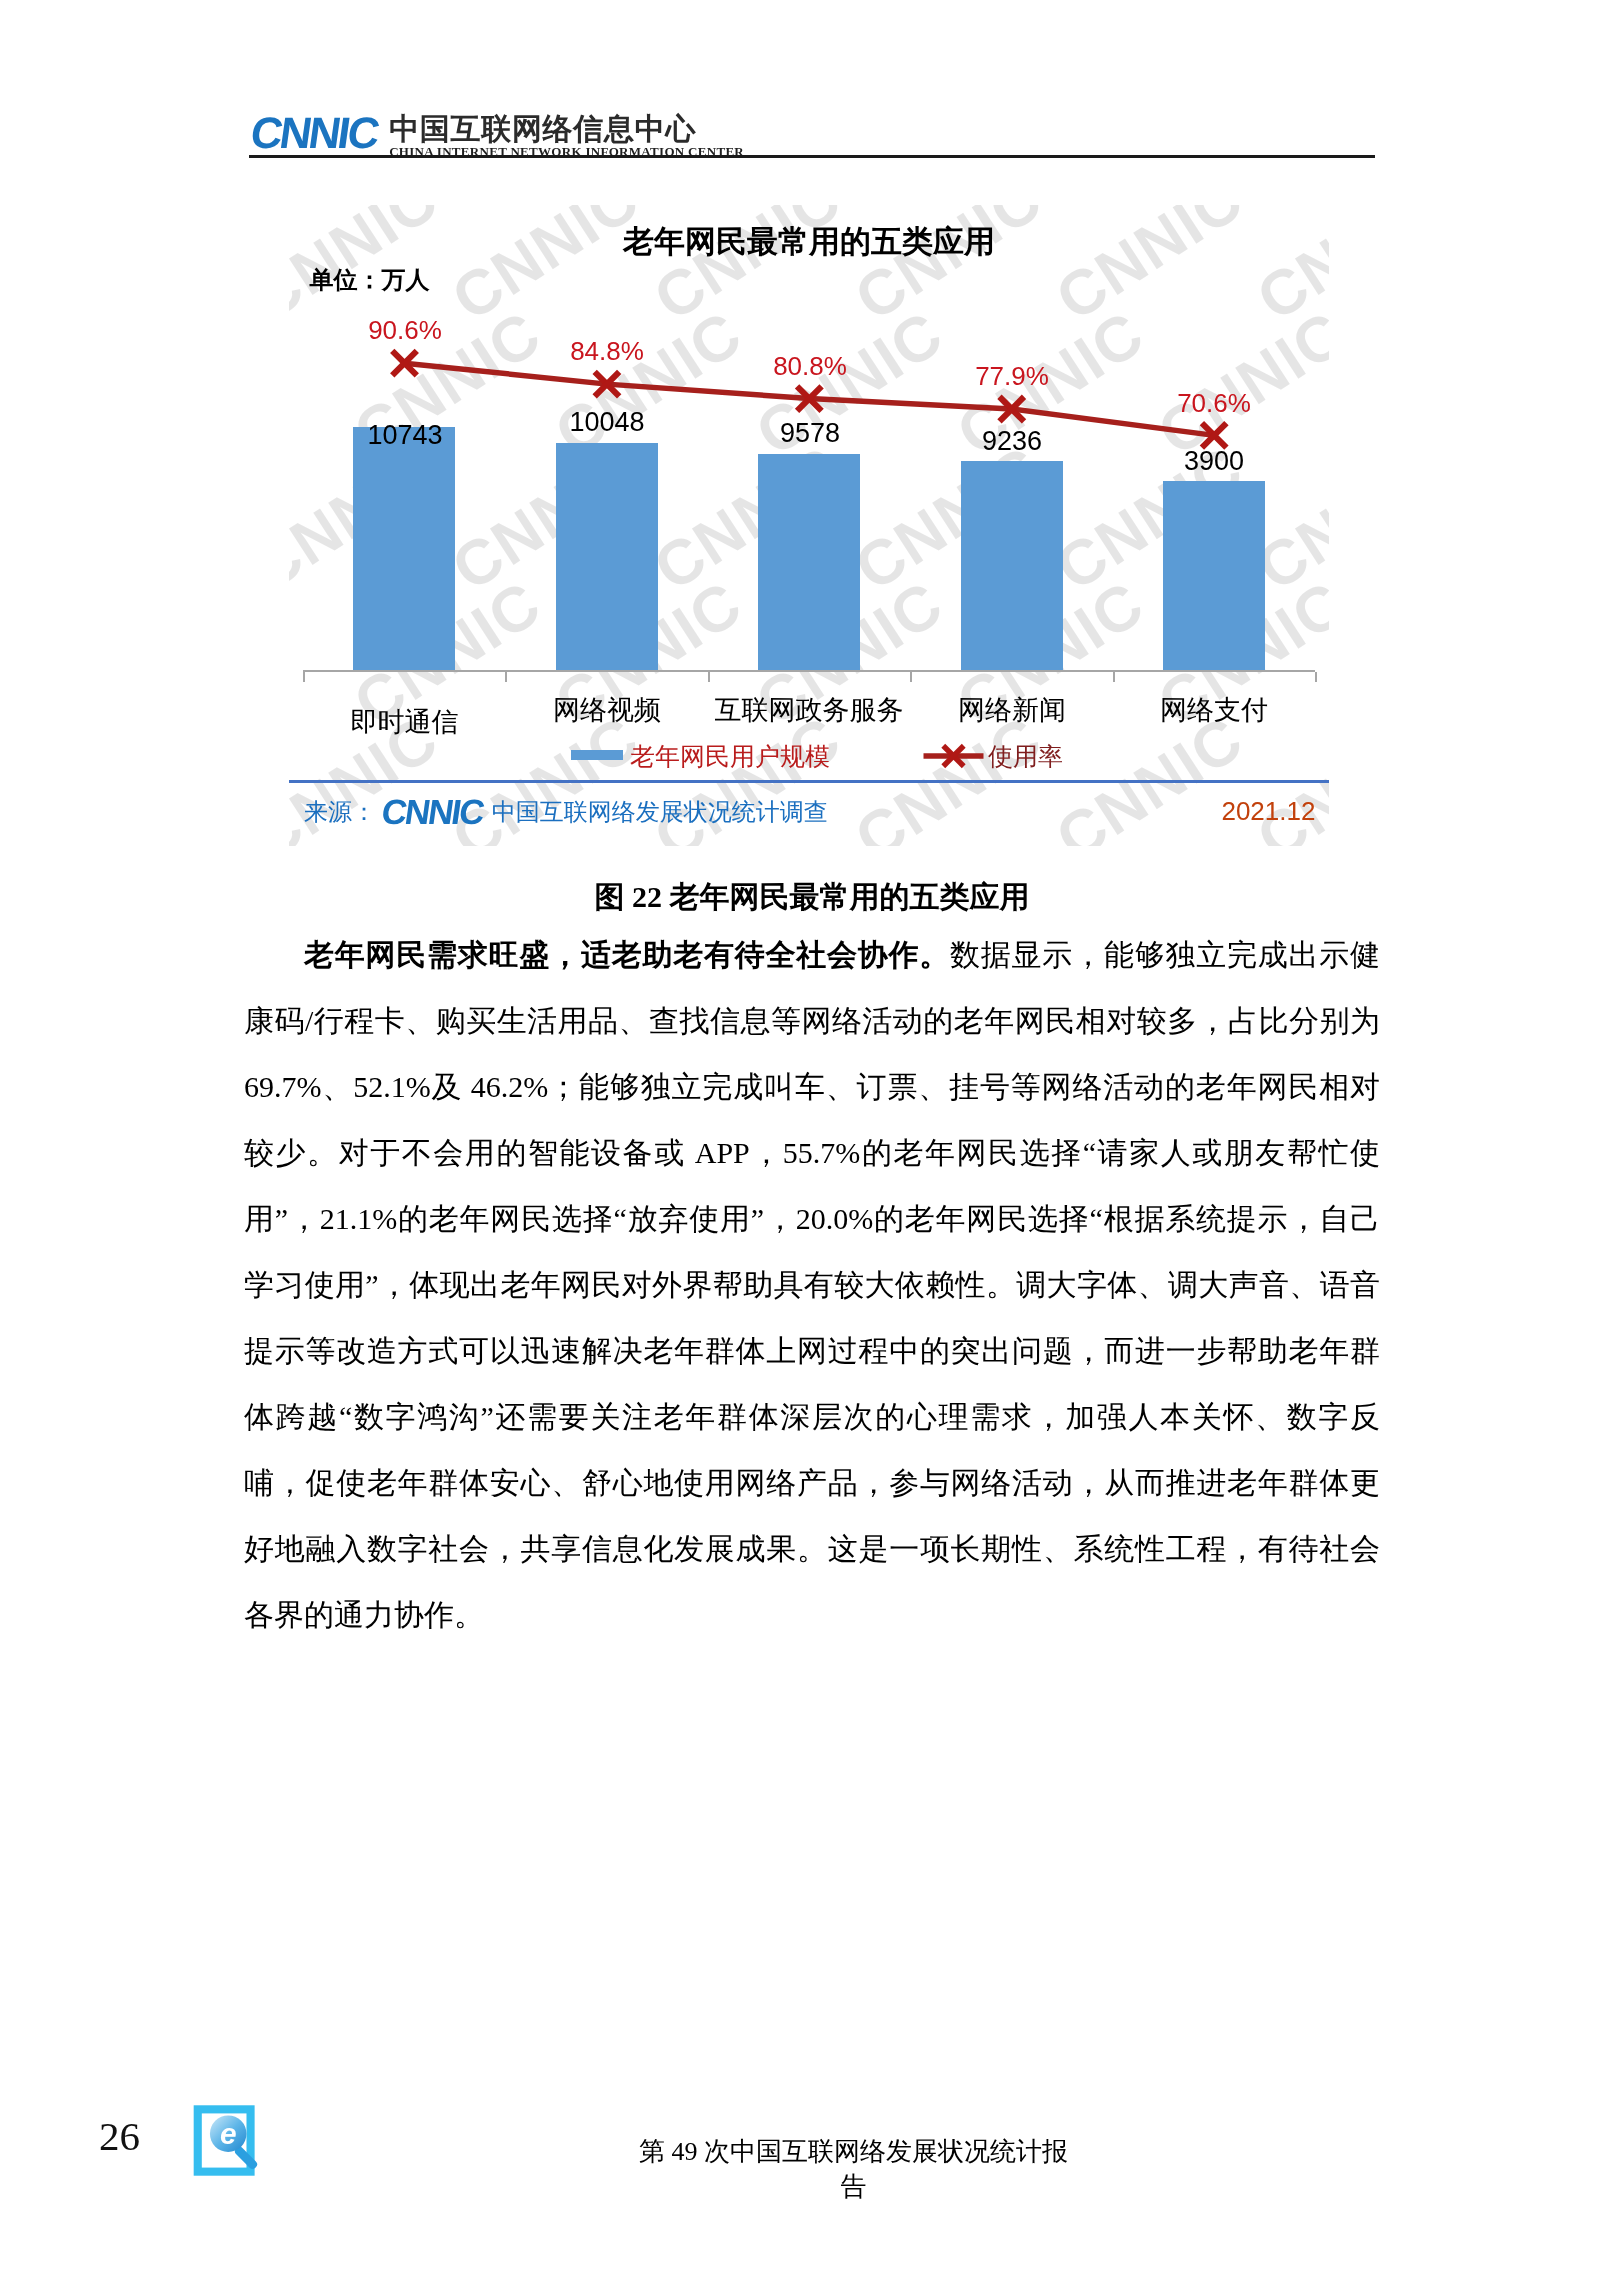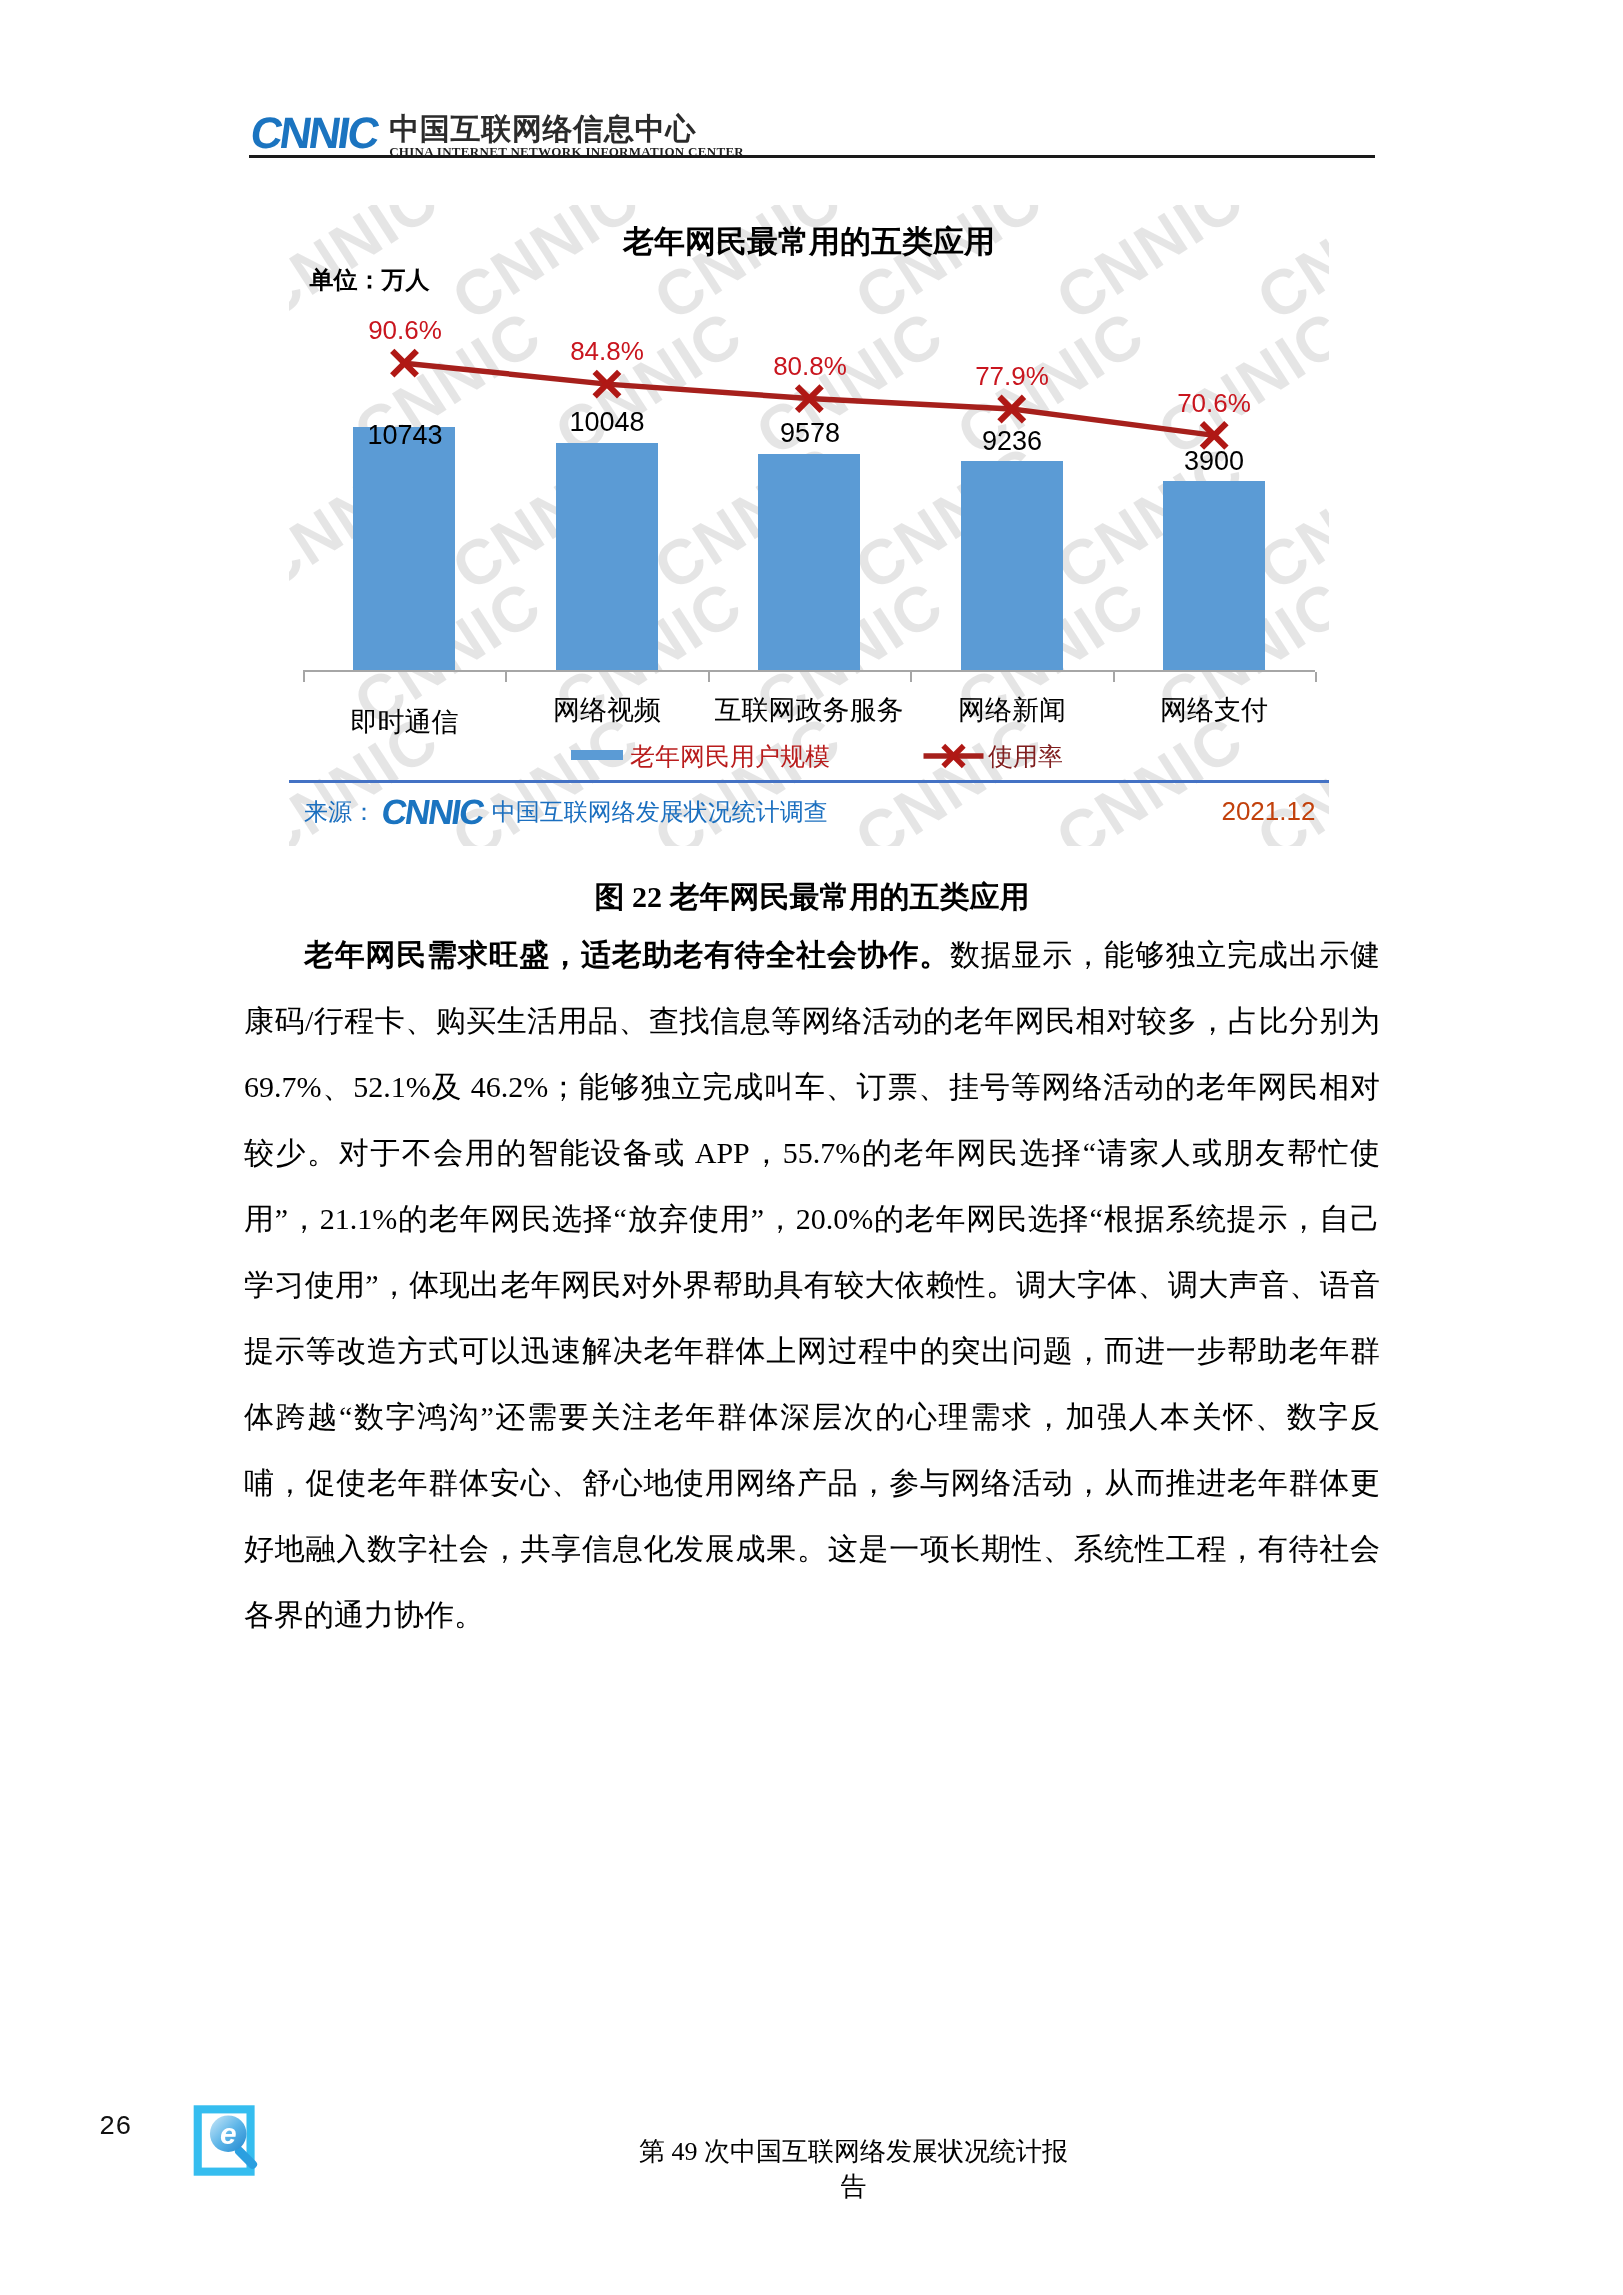--- a/index.html
+++ b/index.html
@@ -65,22 +65,22 @@
   
   .fig-caption { position:absolute; left:249px; width:1126px; top:877px; text-align:center;
     font-size:30px; font-weight:700; color:#000; }
   .body-text {
     position:absolute; left:244px; top:922px; width:1136px;
     font-size:30px; line-height:66px; color:#000; text-align:justify;
     text-indent:2em;
   }
   .body-text b { font-weight:700; }
   
-  .page-number { position:absolute; left:99px; top:2112px; font-size:27px; color:#111;
-    font-family:Liberation Mono, monospace; font-weight:400; }
+  .page-number { position:absolute; left:99px; top:2112px; font-size:41px; color:#111;
+    font-family:Liberation Serif, serif; font-weight:400; }
   .footer-logo { position:absolute; left:193px; top:2105px; }
   .footer-title { position:absolute; left:627px; top:2134px; width:453px; text-align:center;
     font-size:26px; color:#000; }
 </style>
 </head>
 <body>
 
 <div class="page">
 
   <div class="header">

